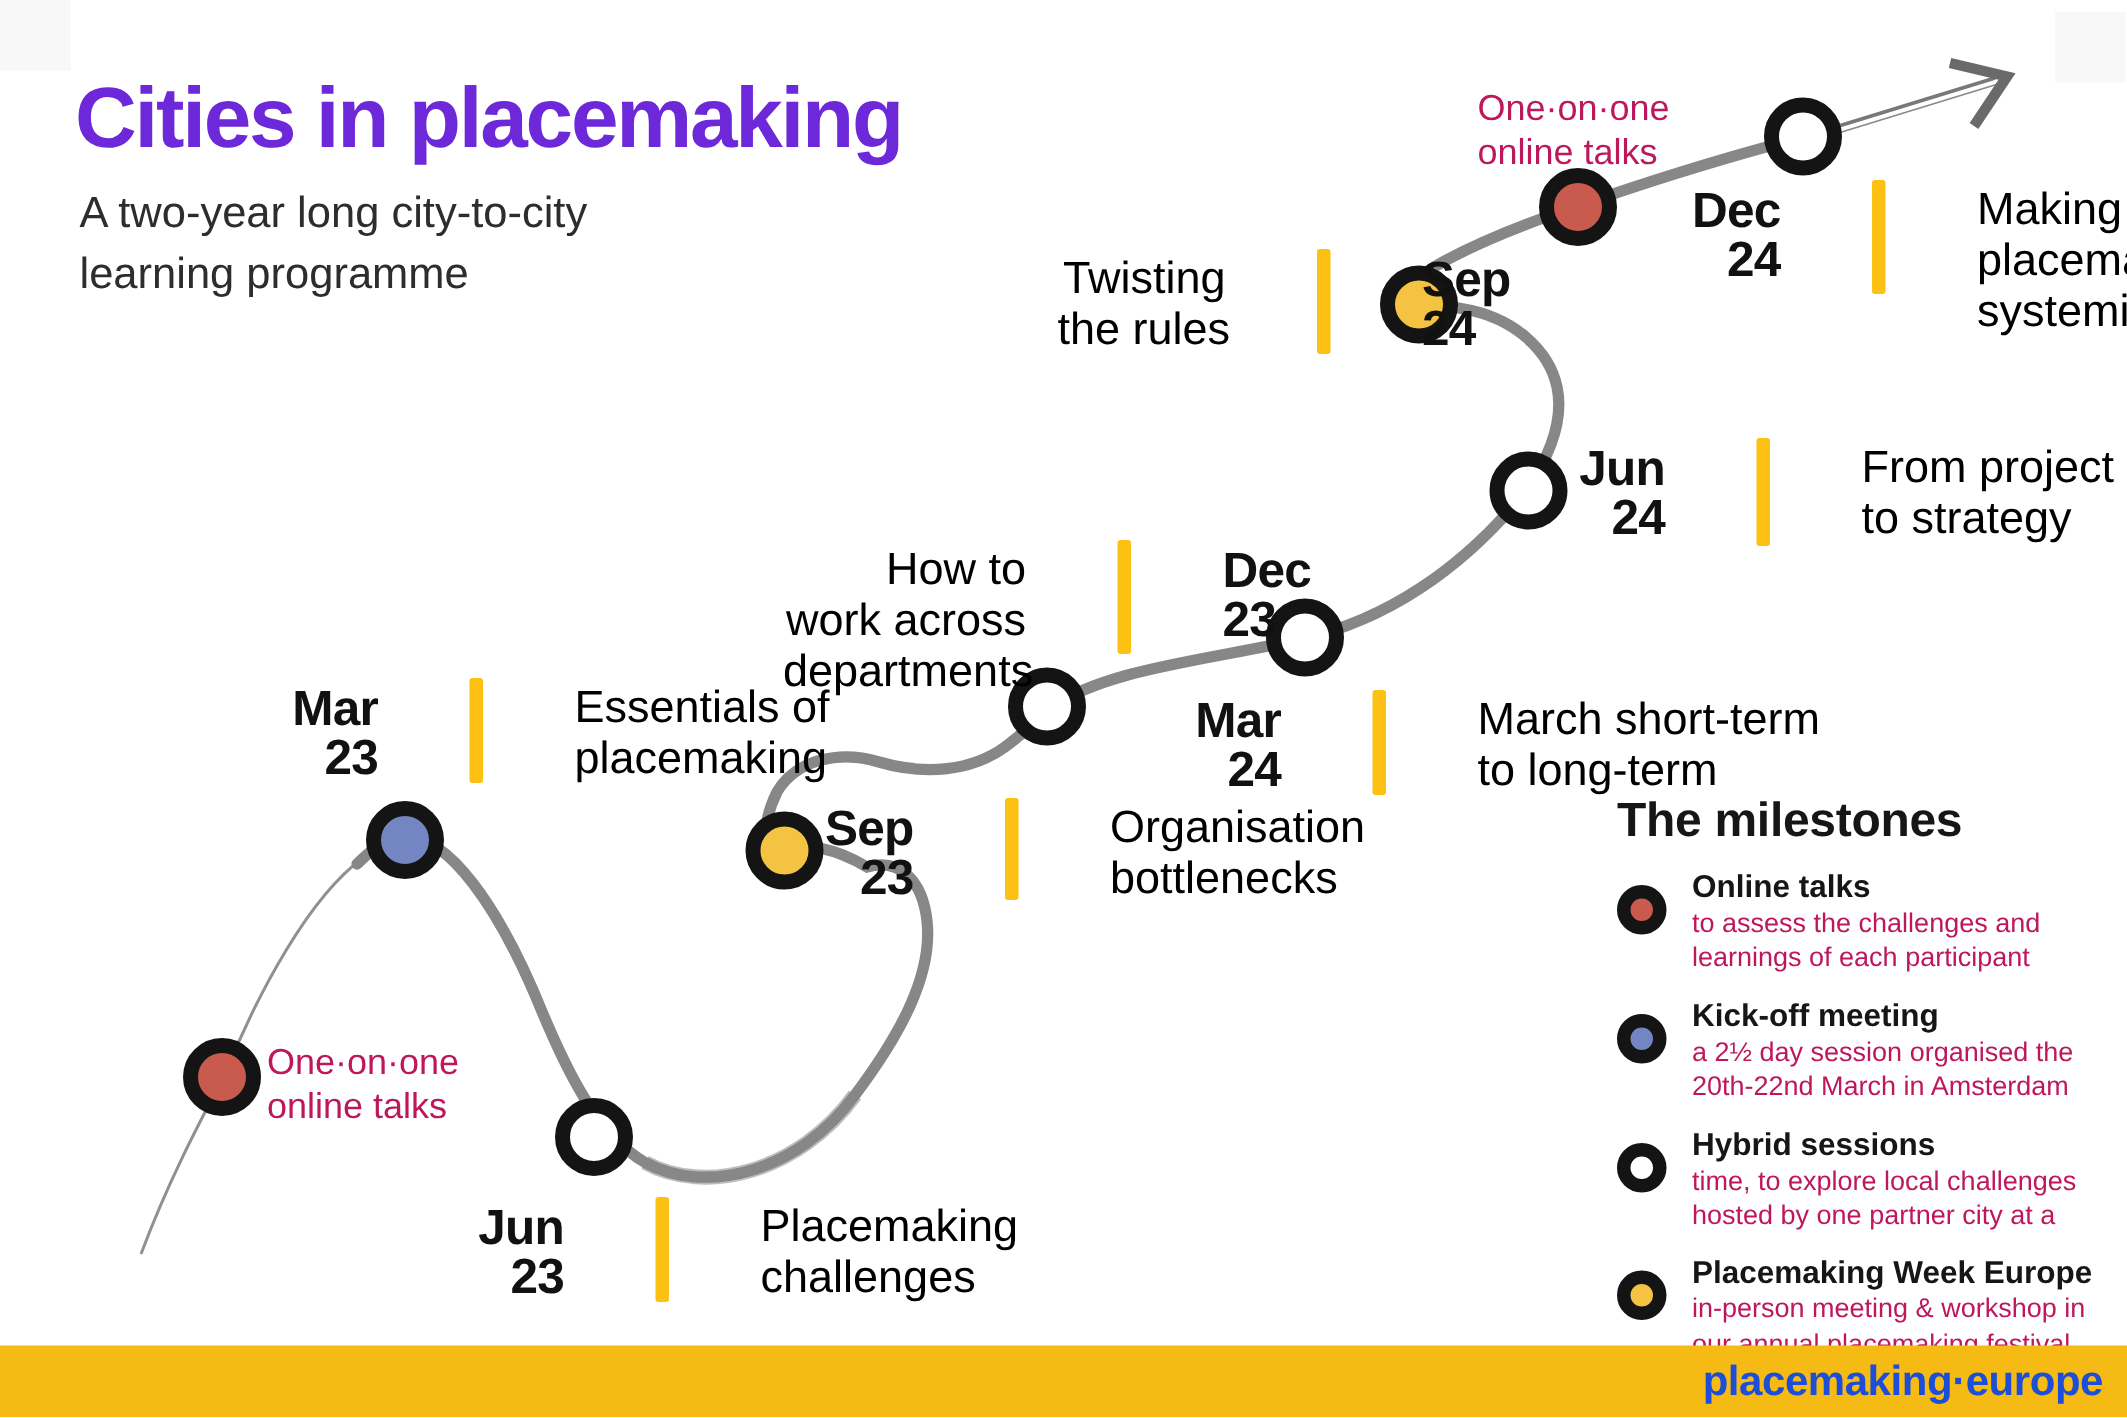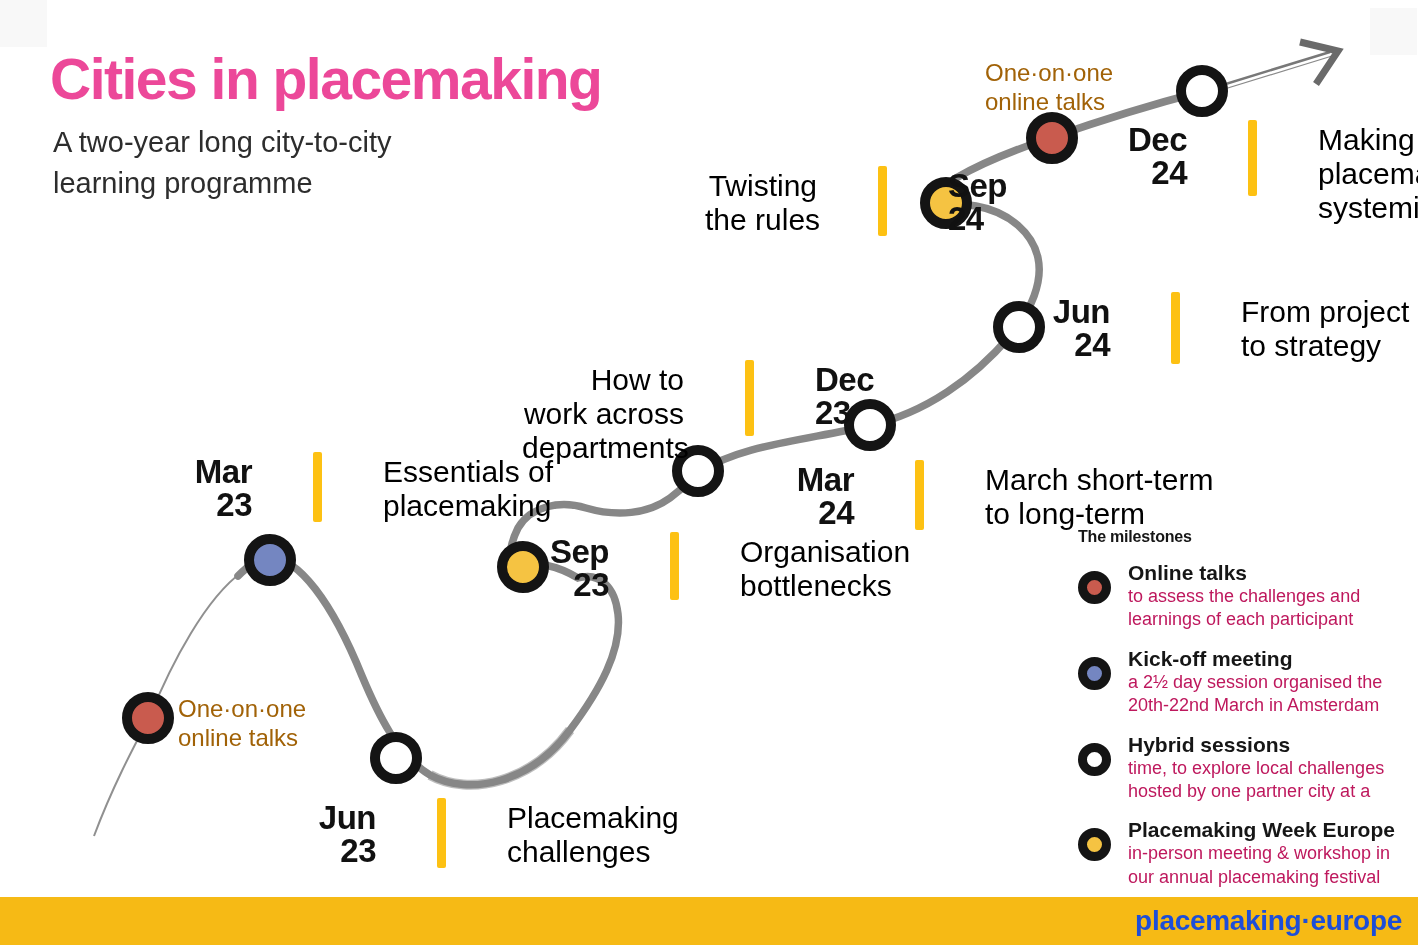--- a/index.html
+++ b/index.html
@@ -6,21 +6,21 @@
   .stage{
     position:relative;width:1418px;height:945px;background:#ffffff;overflow:hidden;
     font-family:"Liberation Sans",sans-serif;color:#1e1e1e;
   }
   .corner{position:absolute;width:47px;height:47px;background:#f8f8f8;}
   .corner.tl{left:0;top:0;}
   .corner.tr{left:1370px;top:8px;}
 
   
   .title{position:absolute;left:50px;top:46px;font-size:57px;font-weight:800;
-         color:#ec4899;letter-spacing:-1.5px;z-index:3;}
+         color:#6d28d9;letter-spacing:-1.5px;z-index:3;}
   .subtitle{position:absolute;left:53px;top:122px;font-size:29px;line-height:1.4;
             color:#2d2d2d;z-index:3;}
 
   
   .path-svg{position:absolute;left:0;top:0;z-index:1;}
 
   
   .node{position:absolute;box-sizing:border-box;width:52px;height:52px;border-radius:50%;
         border:10px solid #141414;background:#ffffff;transform:translate(-50%,-50%);z-index:2;}
   .node-red{background:#c95b4e;}
@@ -41,27 +41,27 @@
   #ms-sep23{left:543px;top:532px;height:68px;}
   #ms-dec23{left:522px;top:360px;height:76px;}
   #ms-dec23 .label{width:162px;}
   #ms-mar24{left:788px;top:460px;height:70px;}
   #ms-jun24{left:1044px;top:292px;height:72px;}
   #ms-sep24{left:705px;top:166px;height:70px;}
   #ms-sep24 .label{width:112px;}
   #ms-dec24{left:1121px;top:120px;height:76px;}
 
   
-  .annot{position:absolute;font-size:24px;line-height:1.22;color:#a16207;z-index:3;}
+  .annot{position:absolute;font-size:24px;line-height:1.22;color:#be185d;z-index:3;}
   #annot-top{left:985px;top:58px;}
   #annot-bottom{left:178px;top:694px;}
 
   
   .legend{position:absolute;left:1078px;top:528px;width:330px;z-index:3;}
-  .legend-title{font-size:16px;font-weight:bold;color:#161616;letter-spacing:-0.2px;}
+  .legend-title{font-size:32px;font-weight:bold;color:#161616;letter-spacing:-0.2px;}
   .legend-item{display:flex;gap:17px;margin-top:15px;}
   .legend-dot{flex:0 0 auto;box-sizing:border-box;width:33px;height:33px;border-radius:50%;
               border:9px solid #141414;background:#ffffff;margin-top:10px;}
   .legend-dot.red{background:#c95b4e;}
   .legend-dot.blue{background:#7486c1;}
   .legend-dot.white{background:#ffffff;}
   .legend-dot.yellow{background:#f5c342;}
   .legend-item-title{font-size:21px;font-weight:bold;color:#161616;}
   .legend-item-desc{font-size:18px;line-height:1.3;color:#be185d;white-space:nowrap;}
 

